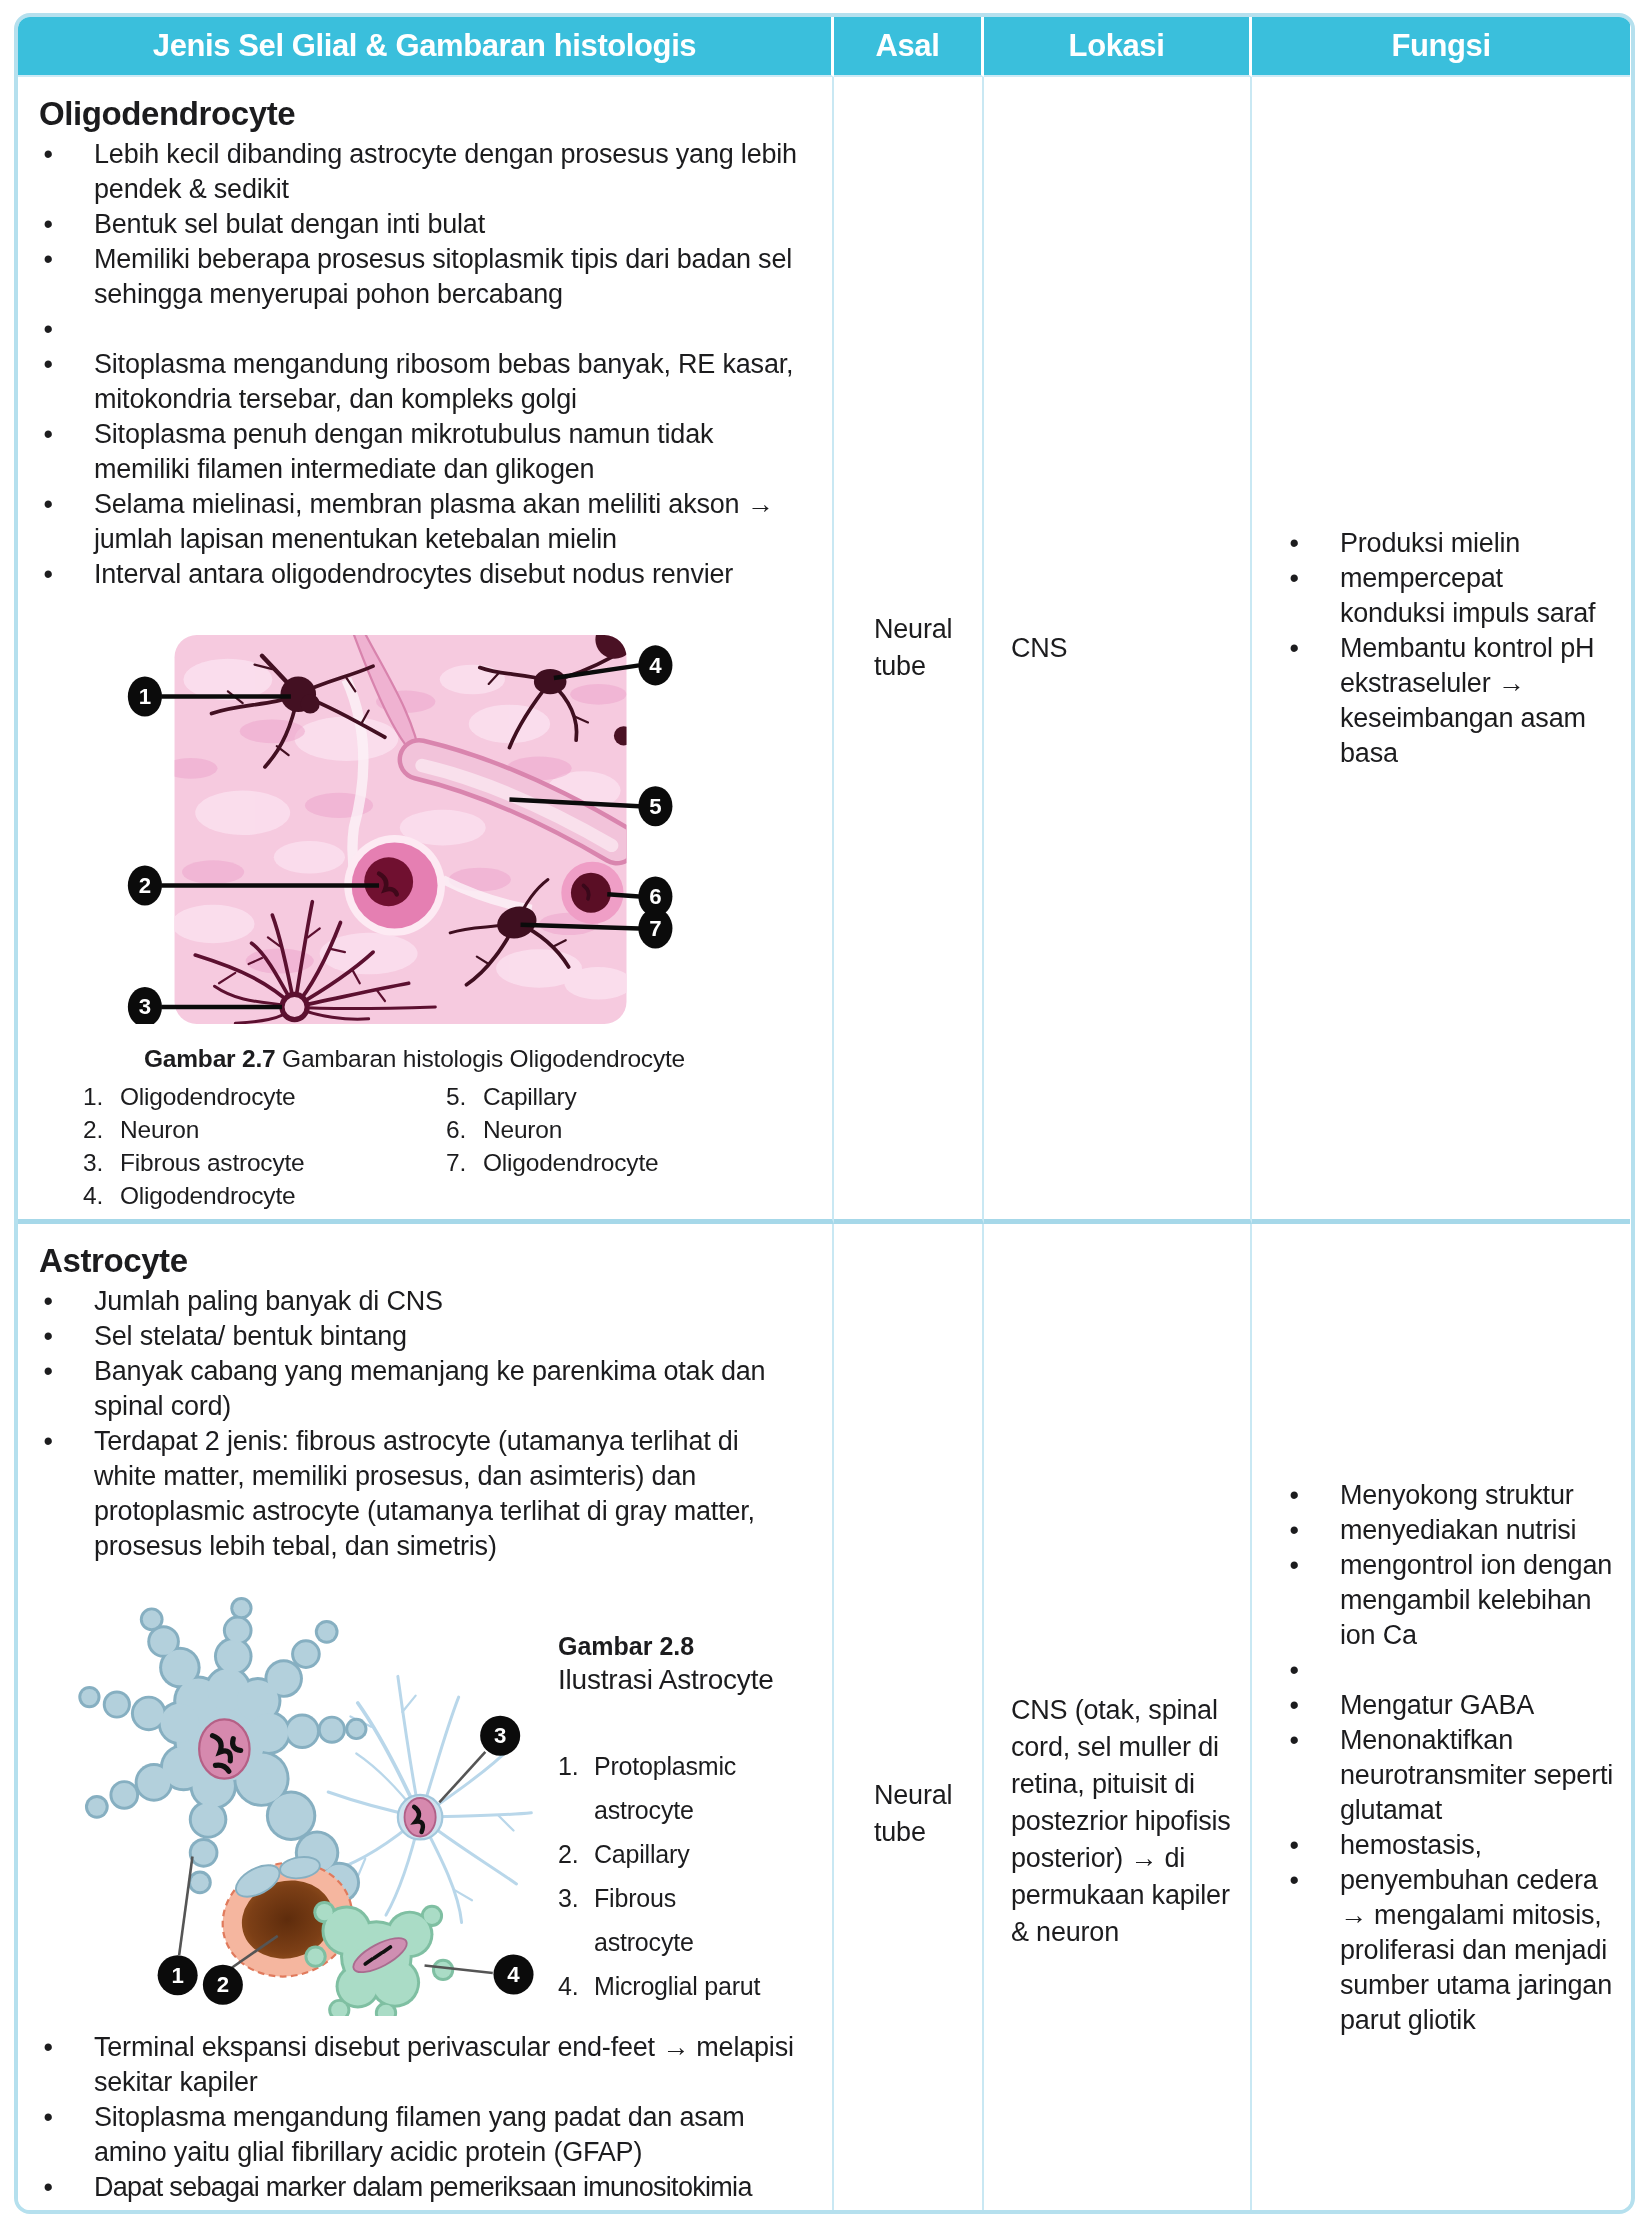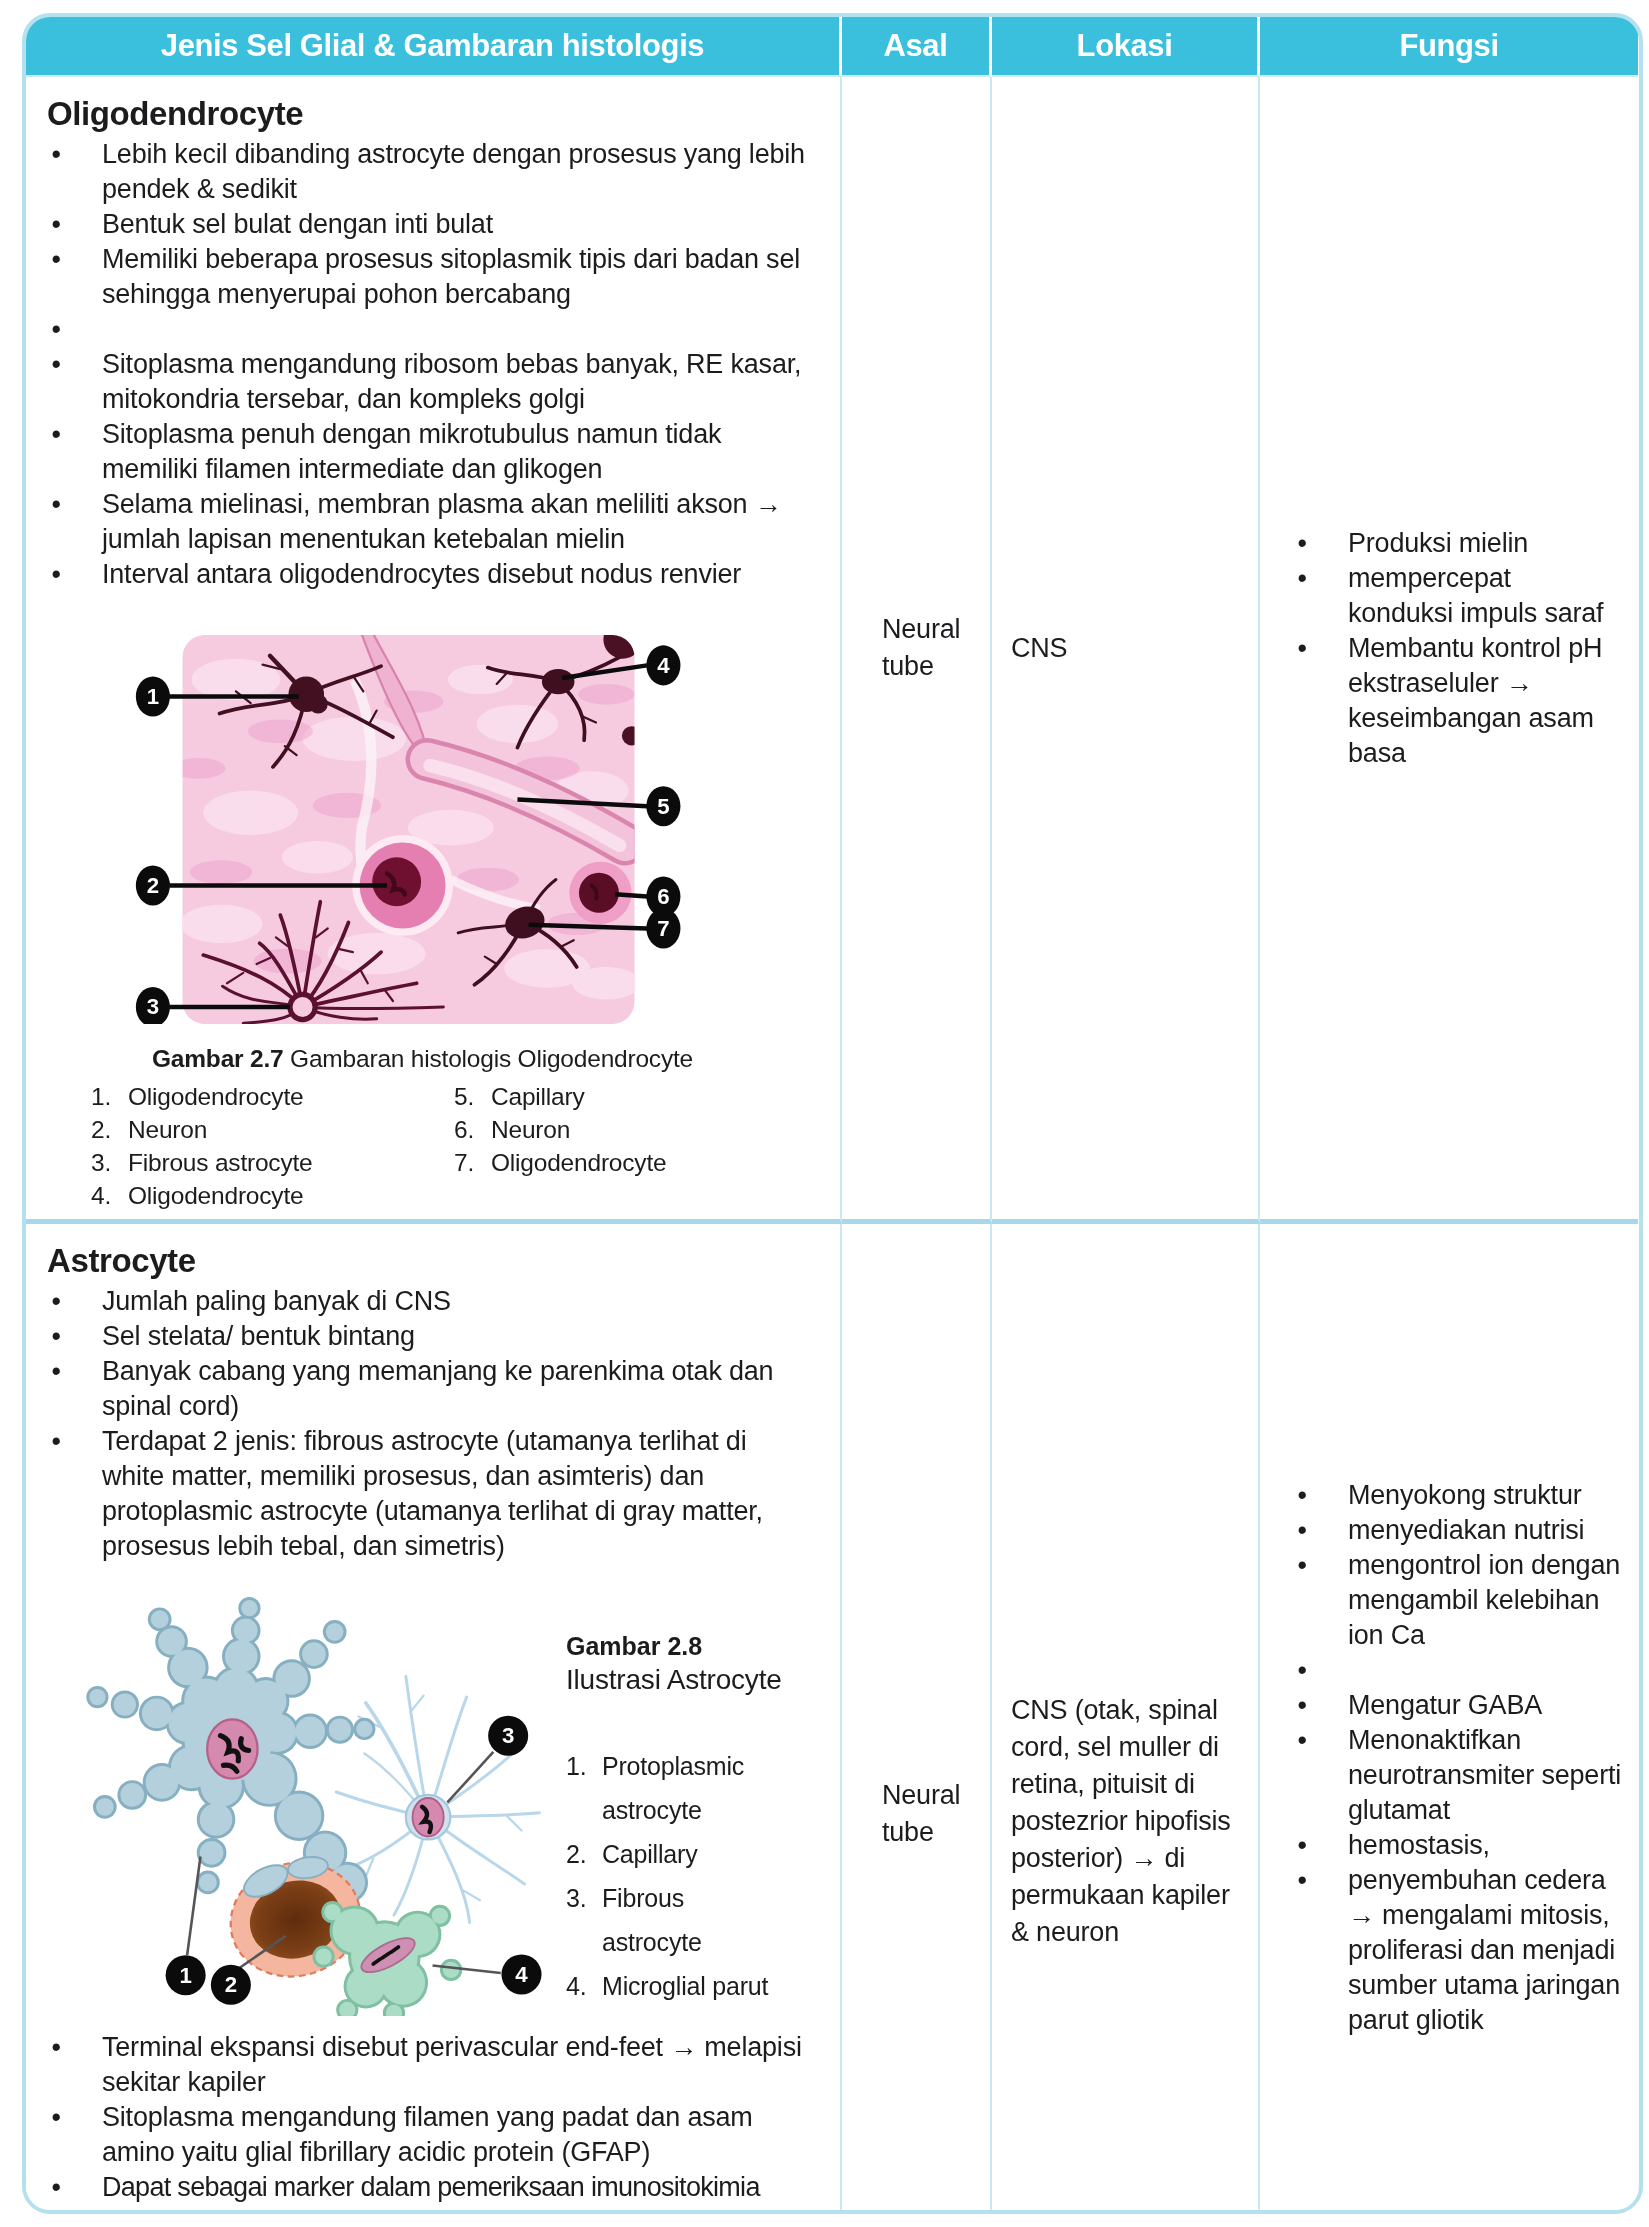--- a/index.html
+++ b/index.html
@@ -1,37 +1,37 @@
 <!DOCTYPE html>
 <html style="font-size:12px"><head>
 <meta charset="utf-8">
 <style>
   html,body{margin:0;padding:0;background:#ffffff;}
   body{width:1649px;height:2227px;position:relative;font-family:"Liberation Sans",sans-serif;color:#1c1c1e;}
-  .tbl{position:absolute;left:22px;top:13.3px;width:1621px;height:2201px;border:4.4px solid #b5e0ee;
-       border-radius:28px;overflow:hidden;box-sizing:border-box;background:#fff;}
+  .tbl{position:absolute;left:14px;top:13.3px;width:1621px;height:2201px;border:4.4px solid #b5e0ee;
+       border-radius:16px;overflow:hidden;box-sizing:border-box;background:#fff;}
   .grid{display:grid;grid-template-columns:816px 150px 268px 378px;grid-template-rows:60px 1147px auto;
         width:100%;height:100%;}
   .hcell{background:#3abfdc;color:#ffffff;font-weight:bold;font-size:31px;letter-spacing:-0.4px;
          display:flex;align-items:center;justify-content:center;border-bottom:2.2px solid #cdeaf5;}
   .hcell.sep{border-right:3px solid #ffffff;}
   .cell{background:#fff;box-sizing:border-box;position:relative;}
   .vline{border-right:2.2px solid #c9e8f3;}
   .rdiv{border-bottom:5.2px solid #a6d8e9;}
   .c-main{padding:16.3px 21px 0 21px;}
   .title{font-weight:bold;font-size:33px;letter-spacing:-0.4px;line-height:39px;}
   .bl{margin-top:4.4px;}
   .bi{display:flex;align-items:flex-start;}
   .blt{width:55px;flex:0 0 55px;font-size:27px;line-height:35px;padding-left:4.4px;box-sizing:border-box;}
   .bt{font-size:27px;line-height:35px;letter-spacing:-0.2px;max-width:712px;}
   .narrow .bt{max-width:274px;}
   .cen{display:flex;flex-direction:column;justify-content:center;align-items:flex-start;}
   .asal-txt,.lokasi-txt{font-size:27px;line-height:37px;letter-spacing:-0.2px;}
   .pad-l30{padding-left:40px;}
-  .pad-l34{padding-left:19px;}
+  .pad-l34{padding-left:27px;}
   .pad-l44{padding-left:33px;}
   .lok2{max-width:231px;}
   .mt-asal2{margin-top:193px;}
   .mt-lok2{margin-top:208px;}
   .mt-fun2{margin-top:82px;}
   .histo-wrap{margin-left:85px;margin-top:43px;}
   .cap1{margin-left:105px;margin-top:18px;font-size:24.5px;letter-spacing:-0.2px;}
   .cap1 b{font-weight:bold;}
   .legend1{display:flex;margin-left:44px;margin-top:7.4px;}
   .lgcol{display:flex;flex-direction:column;}

